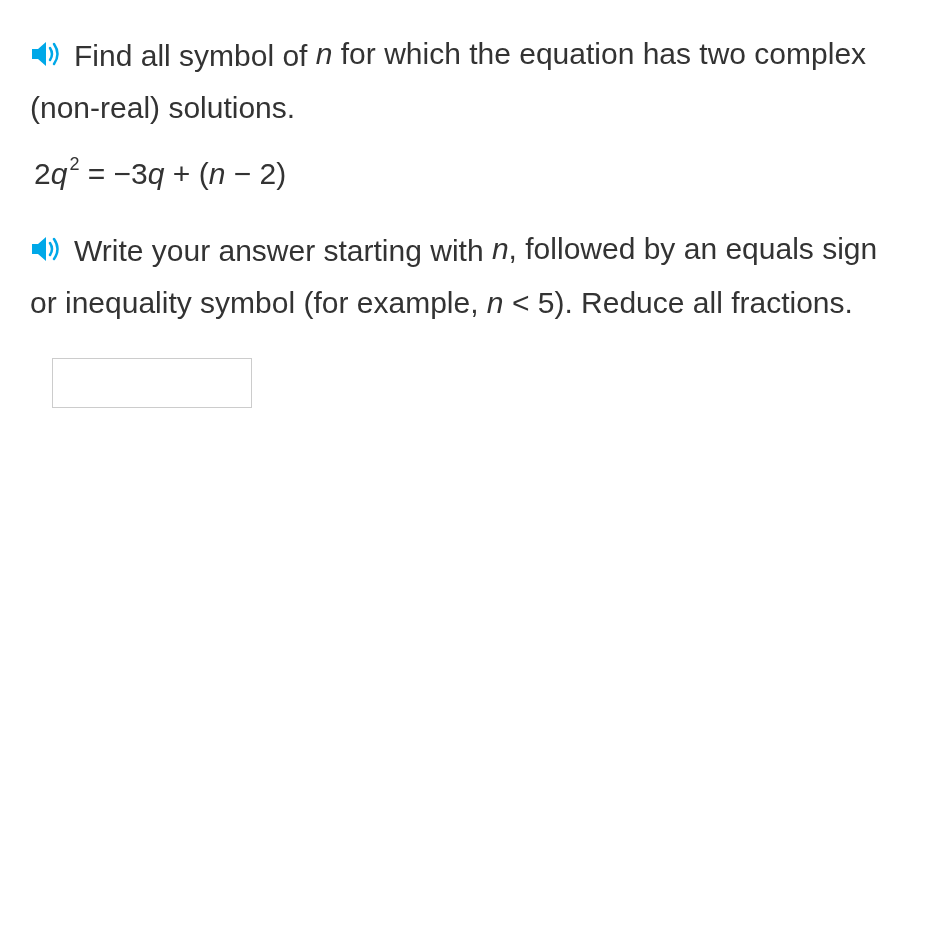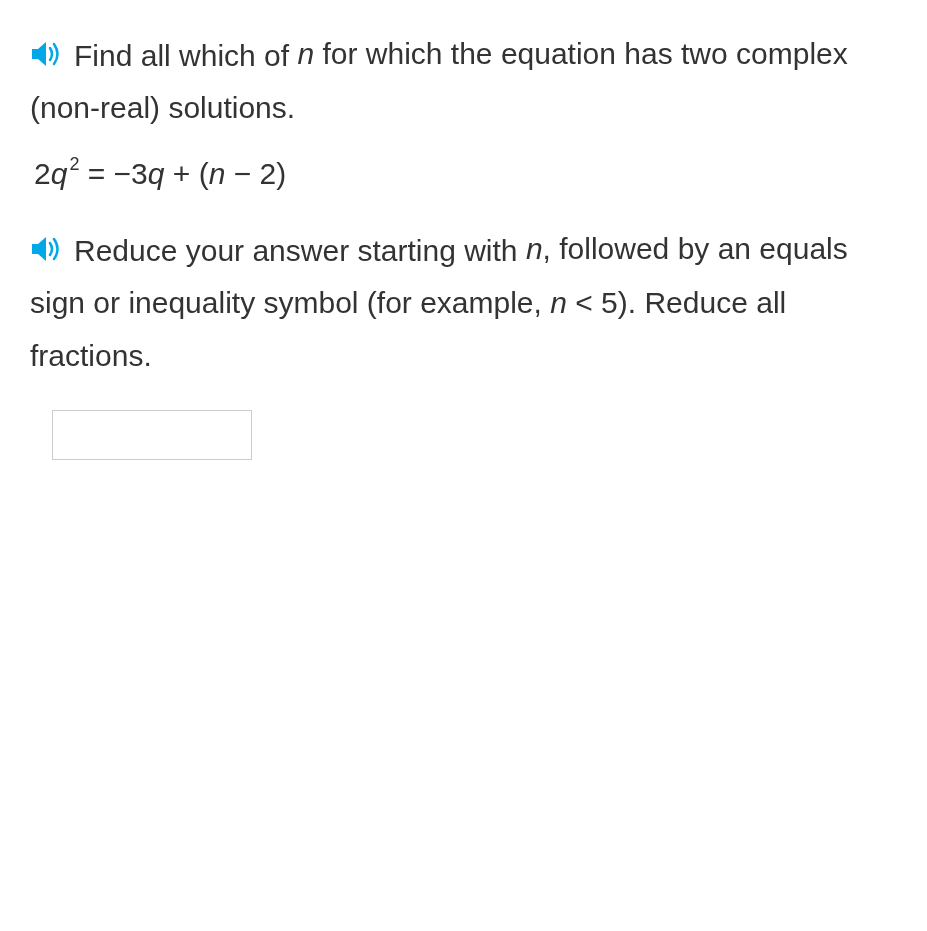--- a/index.html
+++ b/index.html
@@ -73,36 +73,36 @@
 
 
 
 <div class="para">
   <span class="speaker-button">
     <svg viewBox="0 0 34 28">
       <path d="M2 9 L8 9 L16 2 L16 26 L8 19 L2 19 Z" fill="#00a8e8"></path>
       <path d="M20 8 Q24 14 20 20" stroke="#00a8e8" stroke-width="2.5" fill="none" stroke-linecap="round"></path>
       <path d="M24 4 Q31 14 24 24" stroke="#00a8e8" stroke-width="2.5" fill="none" stroke-linecap="round"></path>
     </svg>
-  </span><span class="inline-content">Find all which of </span><span class="ital">n</span><span> for which the equation has two complex (non-real) solutions.</span>
+  </span><span class="inline-content">Find all symbol of </span><span class="ital">n</span><span> for which the equation has two complex (non-real) solutions.</span>
 </div>
 
 
 <div class="eq-block">
   <span>2</span><span class="base">q</span><span class="sup">2</span><span> = </span><span>−3</span><span class="ital">q</span><span> + (</span><span class="ital">n</span><span> − 2)</span>
 </div>
 
 
 <div class="para">
   <span class="speaker-button">
     <svg viewBox="0 0 34 28">
       <path d="M2 9 L8 9 L16 2 L16 26 L8 19 L2 19 Z" fill="#00a8e8"></path>
       <path d="M20 8 Q24 14 20 20" stroke="#00a8e8" stroke-width="2.5" fill="none" stroke-linecap="round"></path>
       <path d="M24 4 Q31 14 24 24" stroke="#00a8e8" stroke-width="2.5" fill="none" stroke-linecap="round"></path>
     </svg>
-  </span><span class="inline-content">Reduce your answer starting with </span><span class="ital">n</span><span>, followed by an equals sign or inequality symbol (for example, </span><span class="ital">n</span><span> &lt; 5). Reduce all fractions.</span>
+  </span><span class="inline-content">Write your answer starting with </span><span class="ital">n</span><span>, followed by an equals sign or inequality symbol (for example, </span><span class="ital">n</span><span> &lt; 5). Reduce all fractions.</span>
 </div>
 
 
 <input type="text" class="answer-box" placeholder="" style="">
 
 
 
 
 </body></html>

